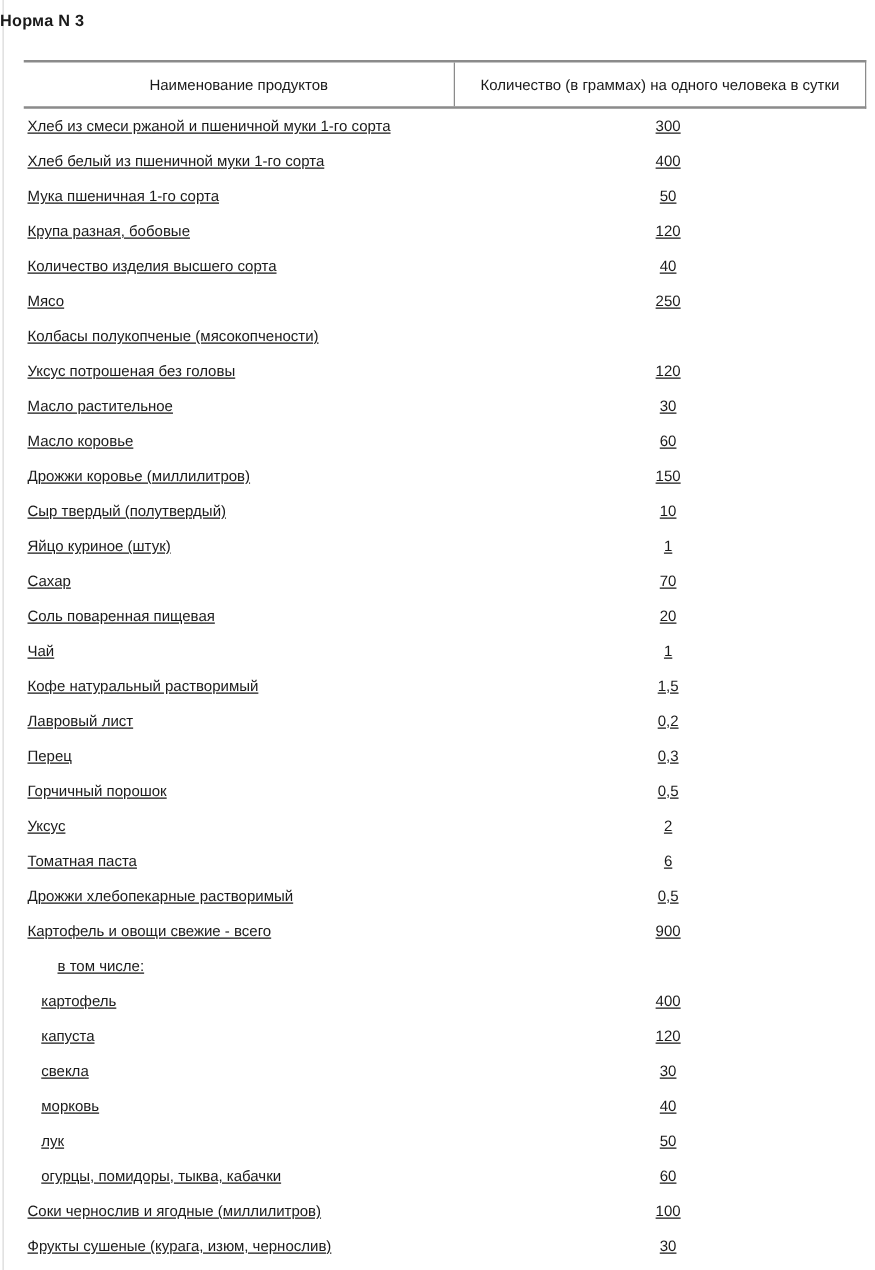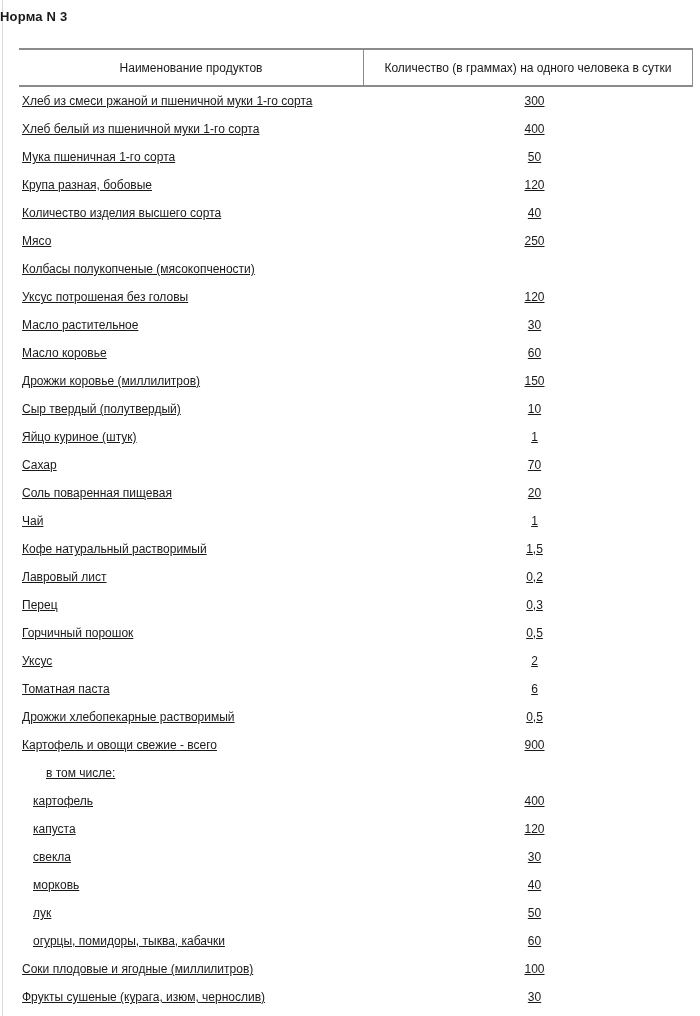--- a/index.html
+++ b/index.html
@@ -219,21 +219,21 @@
       </div>
       <div class="row">
         <div class="cell name ind1">лук</div>
         <div class="cell qty">50</div>
       </div>
       <div class="row">
         <div class="cell name ind1">огурцы, помидоры, тыква, кабачки</div>
         <div class="cell qty">60</div>
       </div>
       <div class="row">
-        <div class="cell name ind0">Соки плодовые и ягодные (миллилитров)</div>
+        <div class="cell name ind0">Соки чернослив и ягодные (миллилитров)</div>
         <div class="cell qty">100</div>
       </div>
       <div class="row">
         <div class="cell name ind0">Фрукты сушеные (курага, изюм, чернослив)</div>
         <div class="cell qty">30</div>
       </div>
     </div>
 </div>
 
 </body></html>

